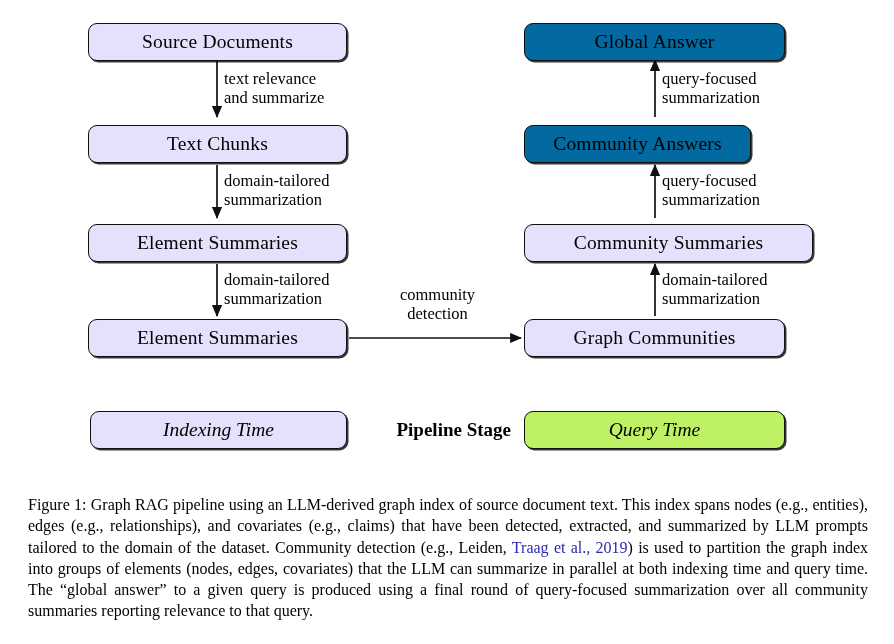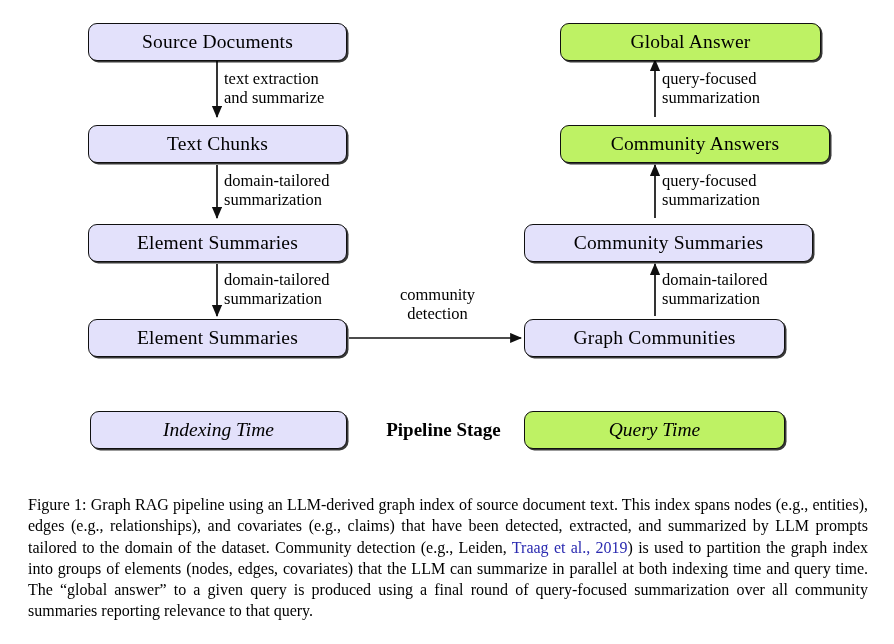--- a/index.html
+++ b/index.html
@@ -34,21 +34,21 @@
     display: flex;
     align-items: center;
     justify-content: center;
     font-size: 19.5px;
     line-height: 1;
     letter-spacing: .2px;
     white-space: nowrap;
     box-shadow: 1.5px 1.5px 0 rgba(0,0,0,.78);
   }
   .node.indexing { background: #e3e1fb; }
-  .node.query    { background: #bef264; margin-left: 36px; }
+  .node.query    { background: #0369a1; }
 
   .node-label { pointer-events: none; }
 
   
   .legend-box {
     position: absolute;
     box-sizing: border-box;
     border: 1.6px solid #101010;
     border-radius: 9px;
     display: flex;
@@ -62,21 +62,21 @@
   .legend-box.indexing { background: #e3e1fb; text-align: right; }
   .legend-box.query    { background: #bef264; }
 
   .legend-title {
     position: absolute;
     font-weight: bold;
     font-size: 19px;
     white-space: nowrap;
     display: flex;
     align-items: center;
-    justify-content: center;
+    justify-content: flex-end;
   }
 
   
   .arrow-svg {
     position: absolute;
     left: 0; top: 0;
     width: 894px; height: 470px;
     pointer-events: none;
   }
 
@@ -139,34 +139,34 @@
   </div>
 
   <div class="node indexing" style="left:88px; top:319px; width:259px; height:38px;">
     <span class="node-label">Element Summaries</span>
   </div>
 
   <div class="node query" style="left:524px; top:23px; width:261px; height:38px;">
     <span class="node-label">Global Answer</span>
   </div>
 
-  <div class="node query" style="left:524px; top:125px; width:270px; height:38px;">
+  <div class="node query" style="left:524px; top:125px; width:227px; height:38px;">
     <span class="node-label">Community Answers</span>
   </div>
 
   <div class="node indexing" style="left:524px; top:224px; width:289px; height:38px;">
     <span class="node-label">Community Summaries</span>
   </div>
 
   <div class="node indexing" style="left:524px; top:319px; width:261px; height:38px;">
     <span class="node-label">Graph Communities</span>
   </div>
 
   <div class="edge-label left-anchored" style="left:224px; top:69px;">
-    <div>text extraction</div>
+    <div>text relevance</div>
     <div>and summarize</div>
   </div>
 
   <div class="edge-label left-anchored" style="left:224px; top:171px;">
     <div>domain-tailored</div>
     <div>summarization</div>
   </div>
 
   <div class="edge-label left-anchored" style="left:224px; top:270px;">
     <div>domain-tailored</div>

